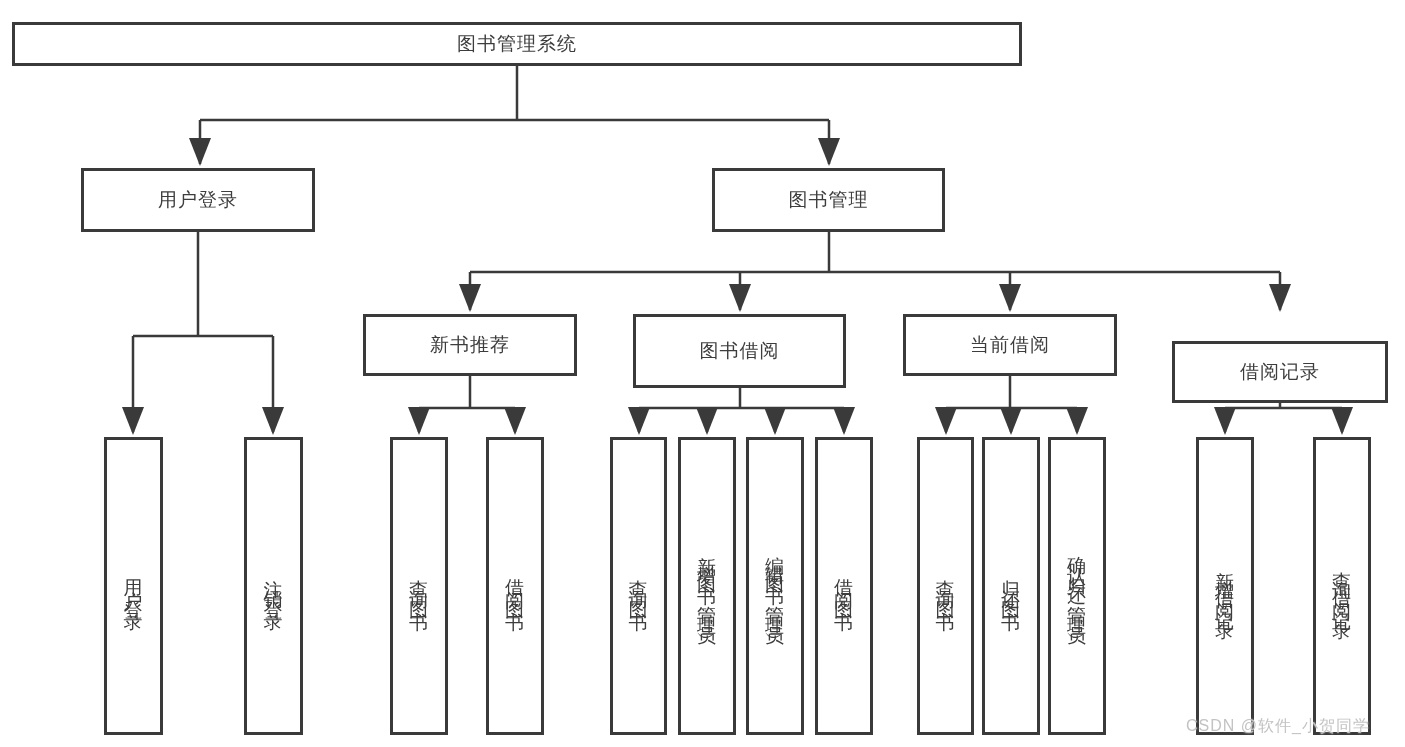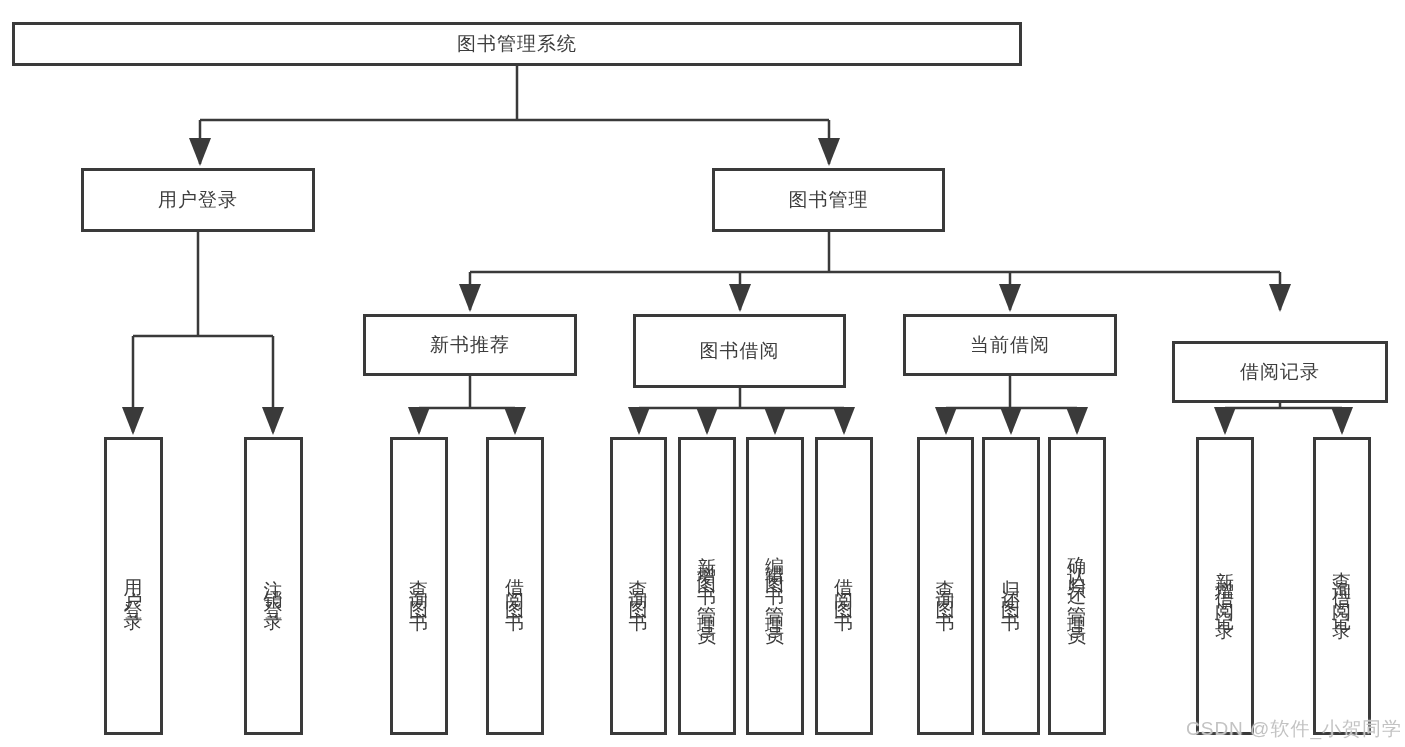--- a/index.html
+++ b/index.html
@@ -27,21 +27,21 @@
     text-orientation:mixed;
     letter-spacing:11px;
     font-size:19px;
     line-height:1;
     color:#3d3d3d;
   }
   .node.leaf.long span{letter-spacing:10px;}
   .watermark{
     position:absolute;
     left:1186px;top:716px;
-    font-size:19px;
+    font-size:16px;
     color:#c3c3c3;
     letter-spacing:1px;
     z-index:3;
     text-shadow:0 0 2px #ffffff;
     white-space:nowrap;
   }
 </style>
 </head>
 <body>
 

